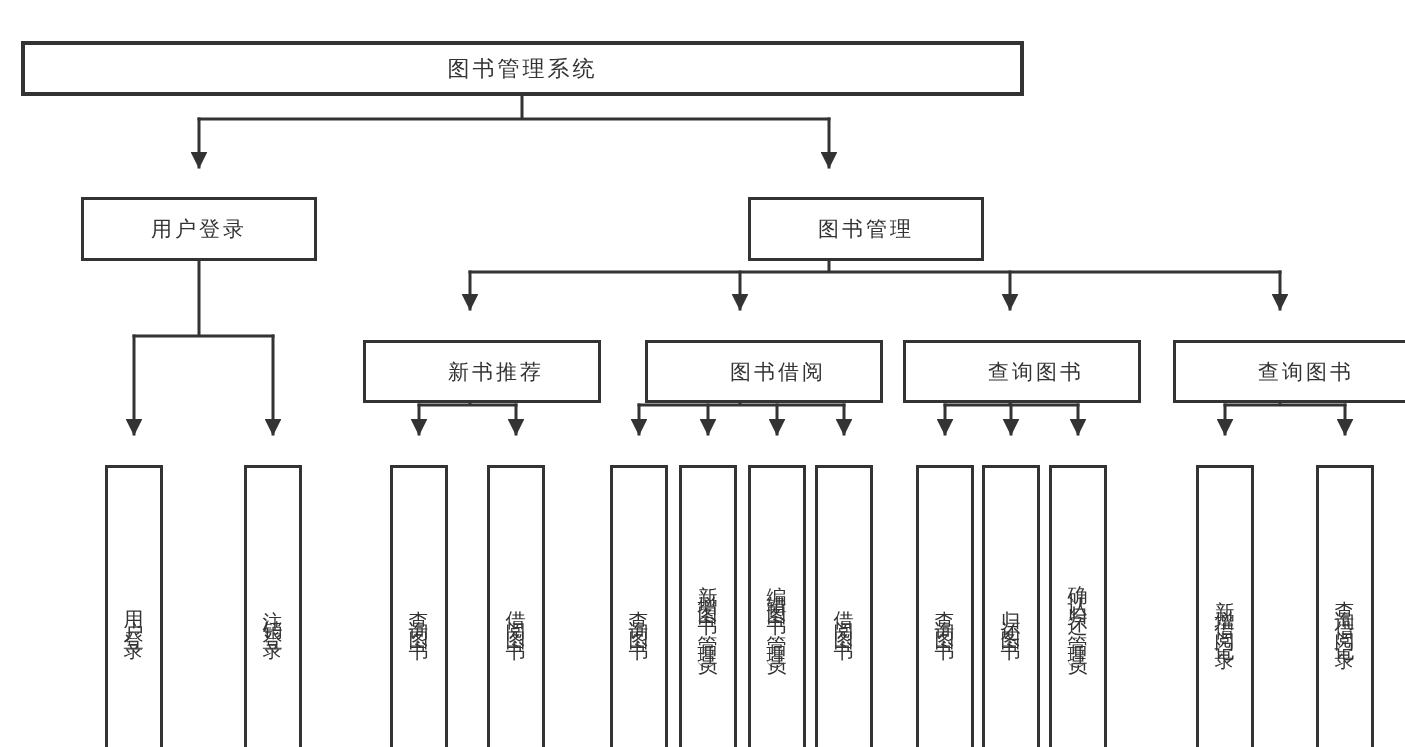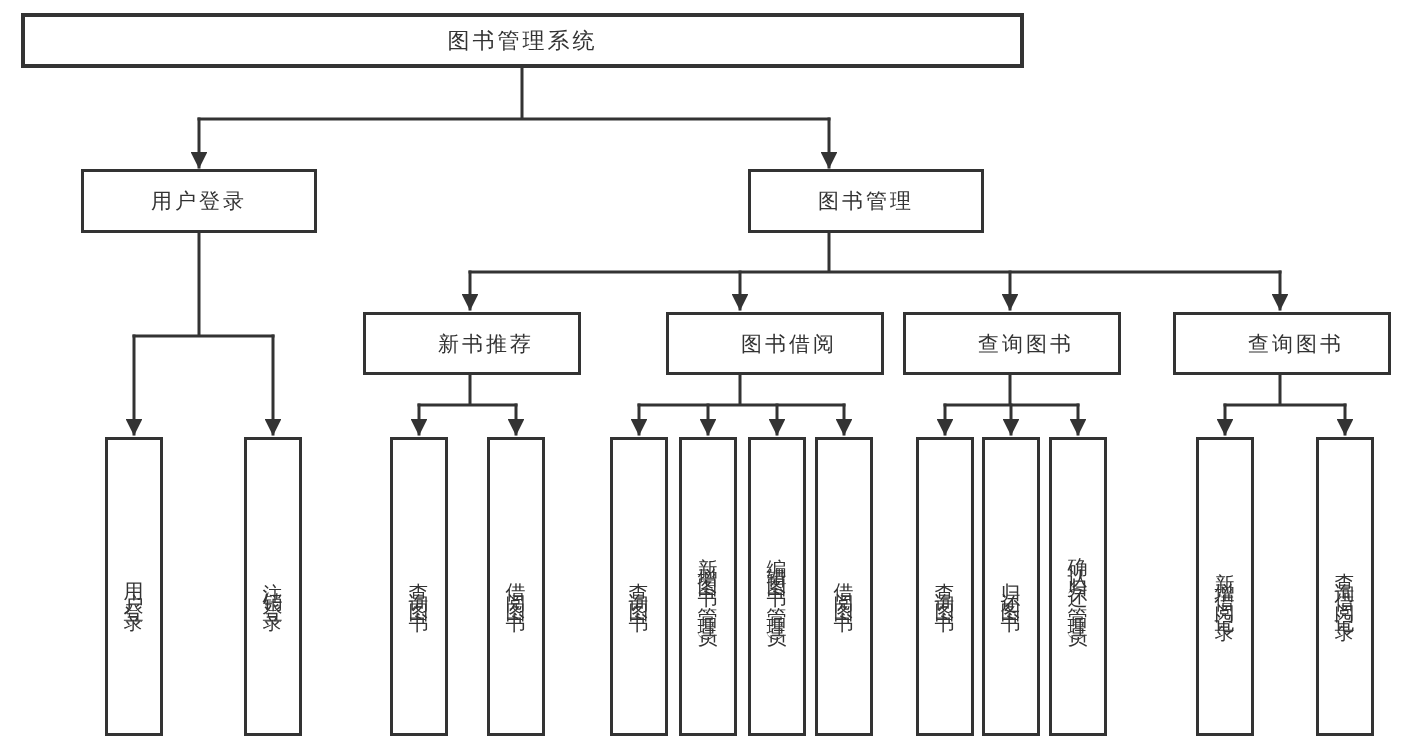--- a/index.html
+++ b/index.html
@@ -21,32 +21,33 @@
   .node {
     position: absolute;
     box-sizing: border-box;
     background: #ffffff;
     border: 3px solid #333333;
     display: flex;
     align-items: center;
     justify-content: center;
     text-align: center;
     color: #333333;
+    margin-top: 28px;
   }
   .hbox {
     font-size: 21px;
     letter-spacing: 3px;
   }
   .root {
     left: 21px; top: 13px; width: 1003px; height: 55px;
     border-width: 4px;
     font-size: 22px;
   }
   .lvl2 { top: 169px; width: 236px; height: 64px; }
-  .lvl3 { top: 312px; width: 218px; height: 63px; padding-left: 28px; }
+  .lvl3 { top: 312px; width: 238px; height: 63px; padding-left: 28px; }
   .vbox {
     top: 437px;
     width: 58px;
     height: 299px;
     writing-mode: vertical-rl;
     font-size: 20px;
     letter-spacing: 10px;
     line-height: 1;
   }
   .watermark {
@@ -107,21 +108,21 @@
       <line x1="1345" y1="405" x2="1345" y2="434" marker-end="url(#arrow)"></line>
     </g>
   </svg>
 
   <div class="node hbox root">图书管理系统</div>
 
   <div class="node hbox lvl2" style="left:81px">用户登录</div>
   <div class="node hbox lvl2" style="left:748px">图书管理</div>
 
   <div class="node hbox lvl3" style="left:363px">新书推荐</div>
-  <div class="node hbox lvl3" style="left:666px">图书借阅</div>
+  <div class="node hbox lvl3" style="left:645px">图书借阅</div>
   <div class="node hbox lvl3" style="left:903px">查询图书</div>
   <div class="node hbox lvl3" style="left:1173px">查询图书</div>
 
   <div class="node vbox" style="left:105px">用户登录</div>
   <div class="node vbox" style="left:244px">注销登录</div>
 
   <div class="node vbox" style="left:390px">查询图书</div>
   <div class="node vbox" style="left:487px">借阅图书</div>
 
   <div class="node vbox" style="left:610px">查询图书</div>

